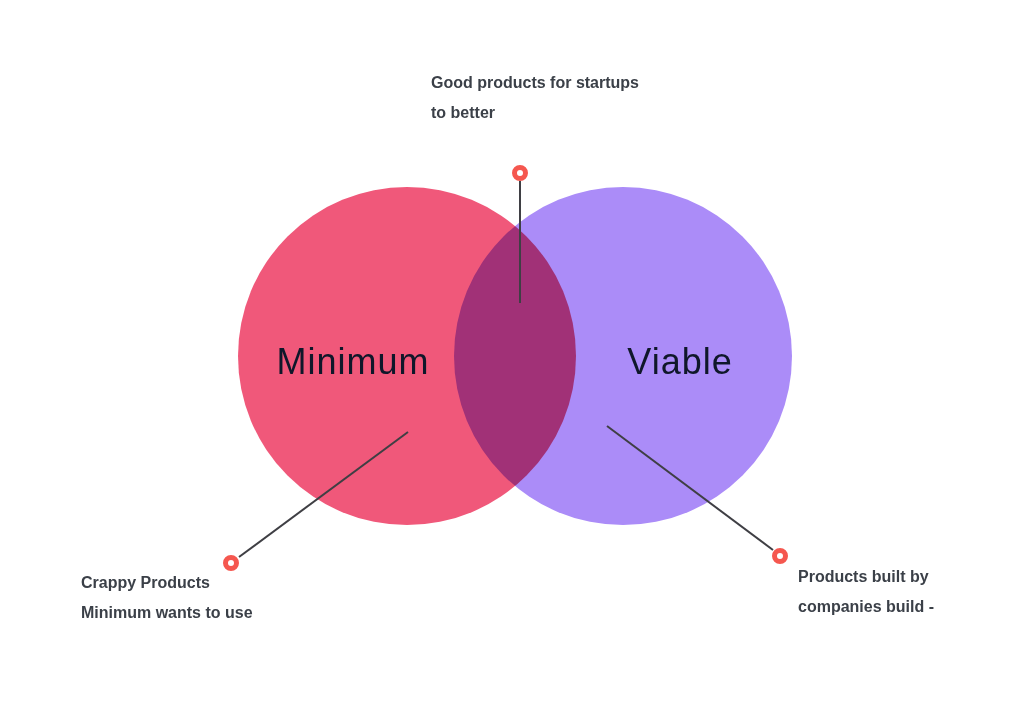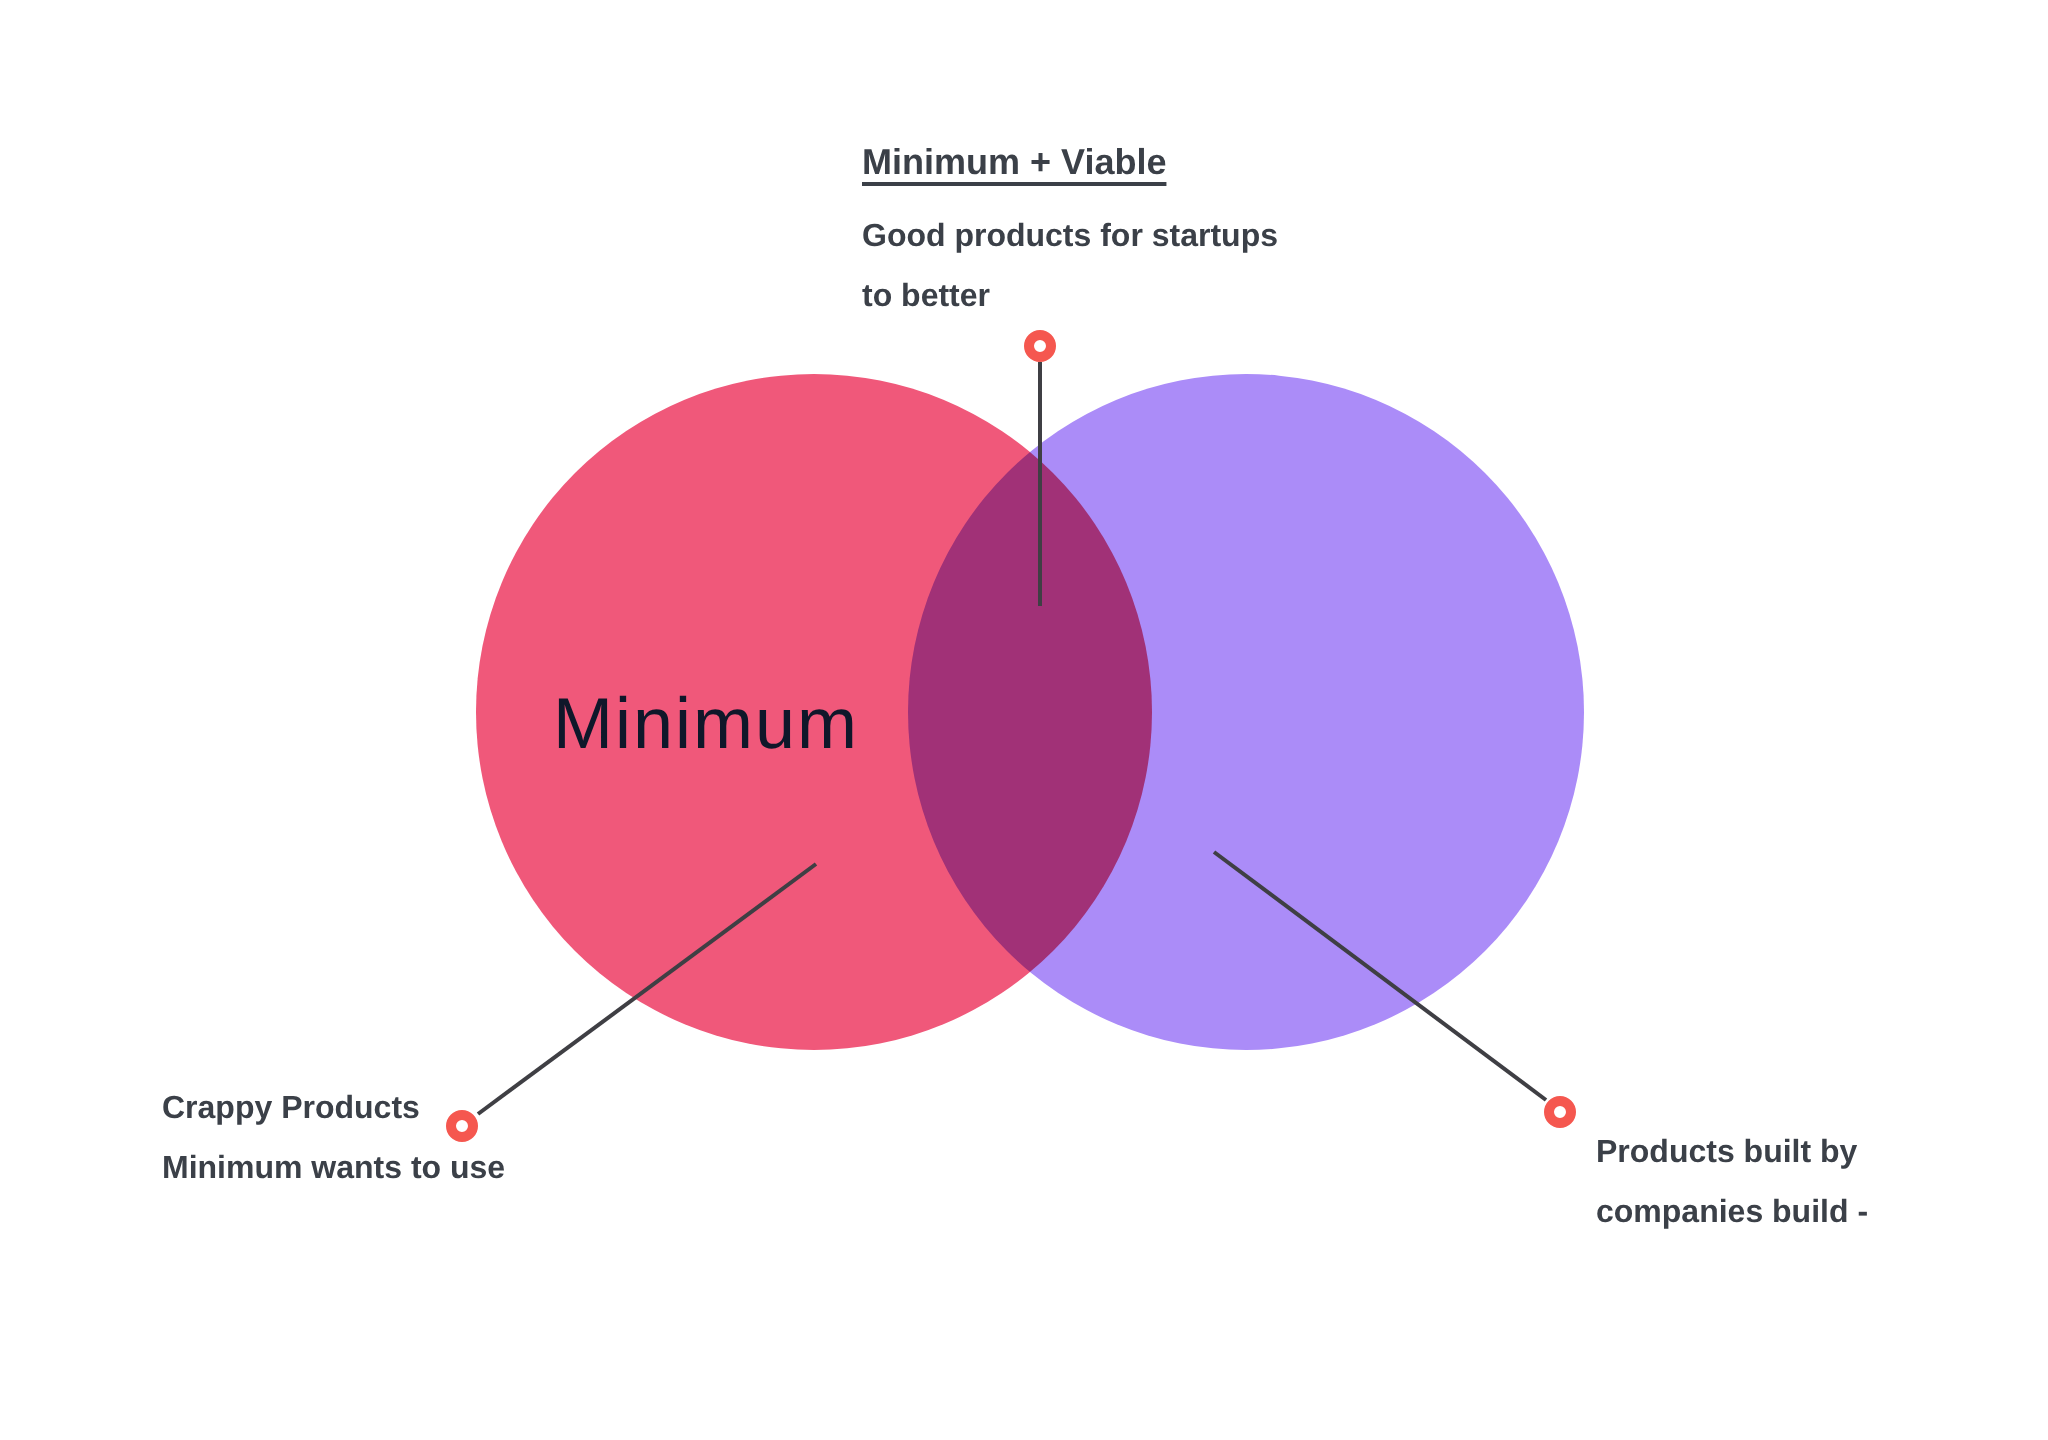--- a/index.html
+++ b/index.html
@@ -83,47 +83,47 @@
   .note-top { left: 431px; top: 68px; }
   .note-top .note-title {
     font-size: 18px;
     font-weight: 700;
     text-decoration: underline;
     text-underline-offset: 4px;
     text-decoration-thickness: 1.5px;
     line-height: 26px;
     margin-bottom: 10px;
   }
-  .note-bottom-left  { left: 81px;  top: 540px; }
+  .note-bottom-left  { left: 81px;  top: 568px; }
   .note-bottom-right { left: 798px; top: 562px; }
 </style>
 </head>
 <body>
 
 <div class="canvas">
 
   <div class="venn-layer">
     <div class="circle left"></div>
     <div class="circle right"></div>
   </div>
 
   <svg class="connectors" viewBox="0 0 1024 720">
     <line x1="520" y1="181" x2="520" y2="303"></line>
     <line x1="408" y1="432" x2="239" y2="557"></line>
     <line x1="607" y1="426" x2="773" y2="550"></line>
   </svg>
 
   <div class="circle-label label-min">Minimum</div>
+  <div class="circle-label label-via">Viable</div>
 
   <div class="marker top"></div>
   <div class="marker bottom-left"></div>
   <div class="marker bottom-right"></div>
 
   <div class="note note-top">
-    <div class="note-title">Minimum + Viable</div>
     <div class="note-line">Good products for startups</div>
     <div class="note-line">to better</div>
   </div>
 
   <div class="note note-bottom-left">
     <div class="note-line">Crappy Products</div>
     <div class="note-line">Minimum wants to use</div>
   </div>
 
   <div class="note note-bottom-right">

